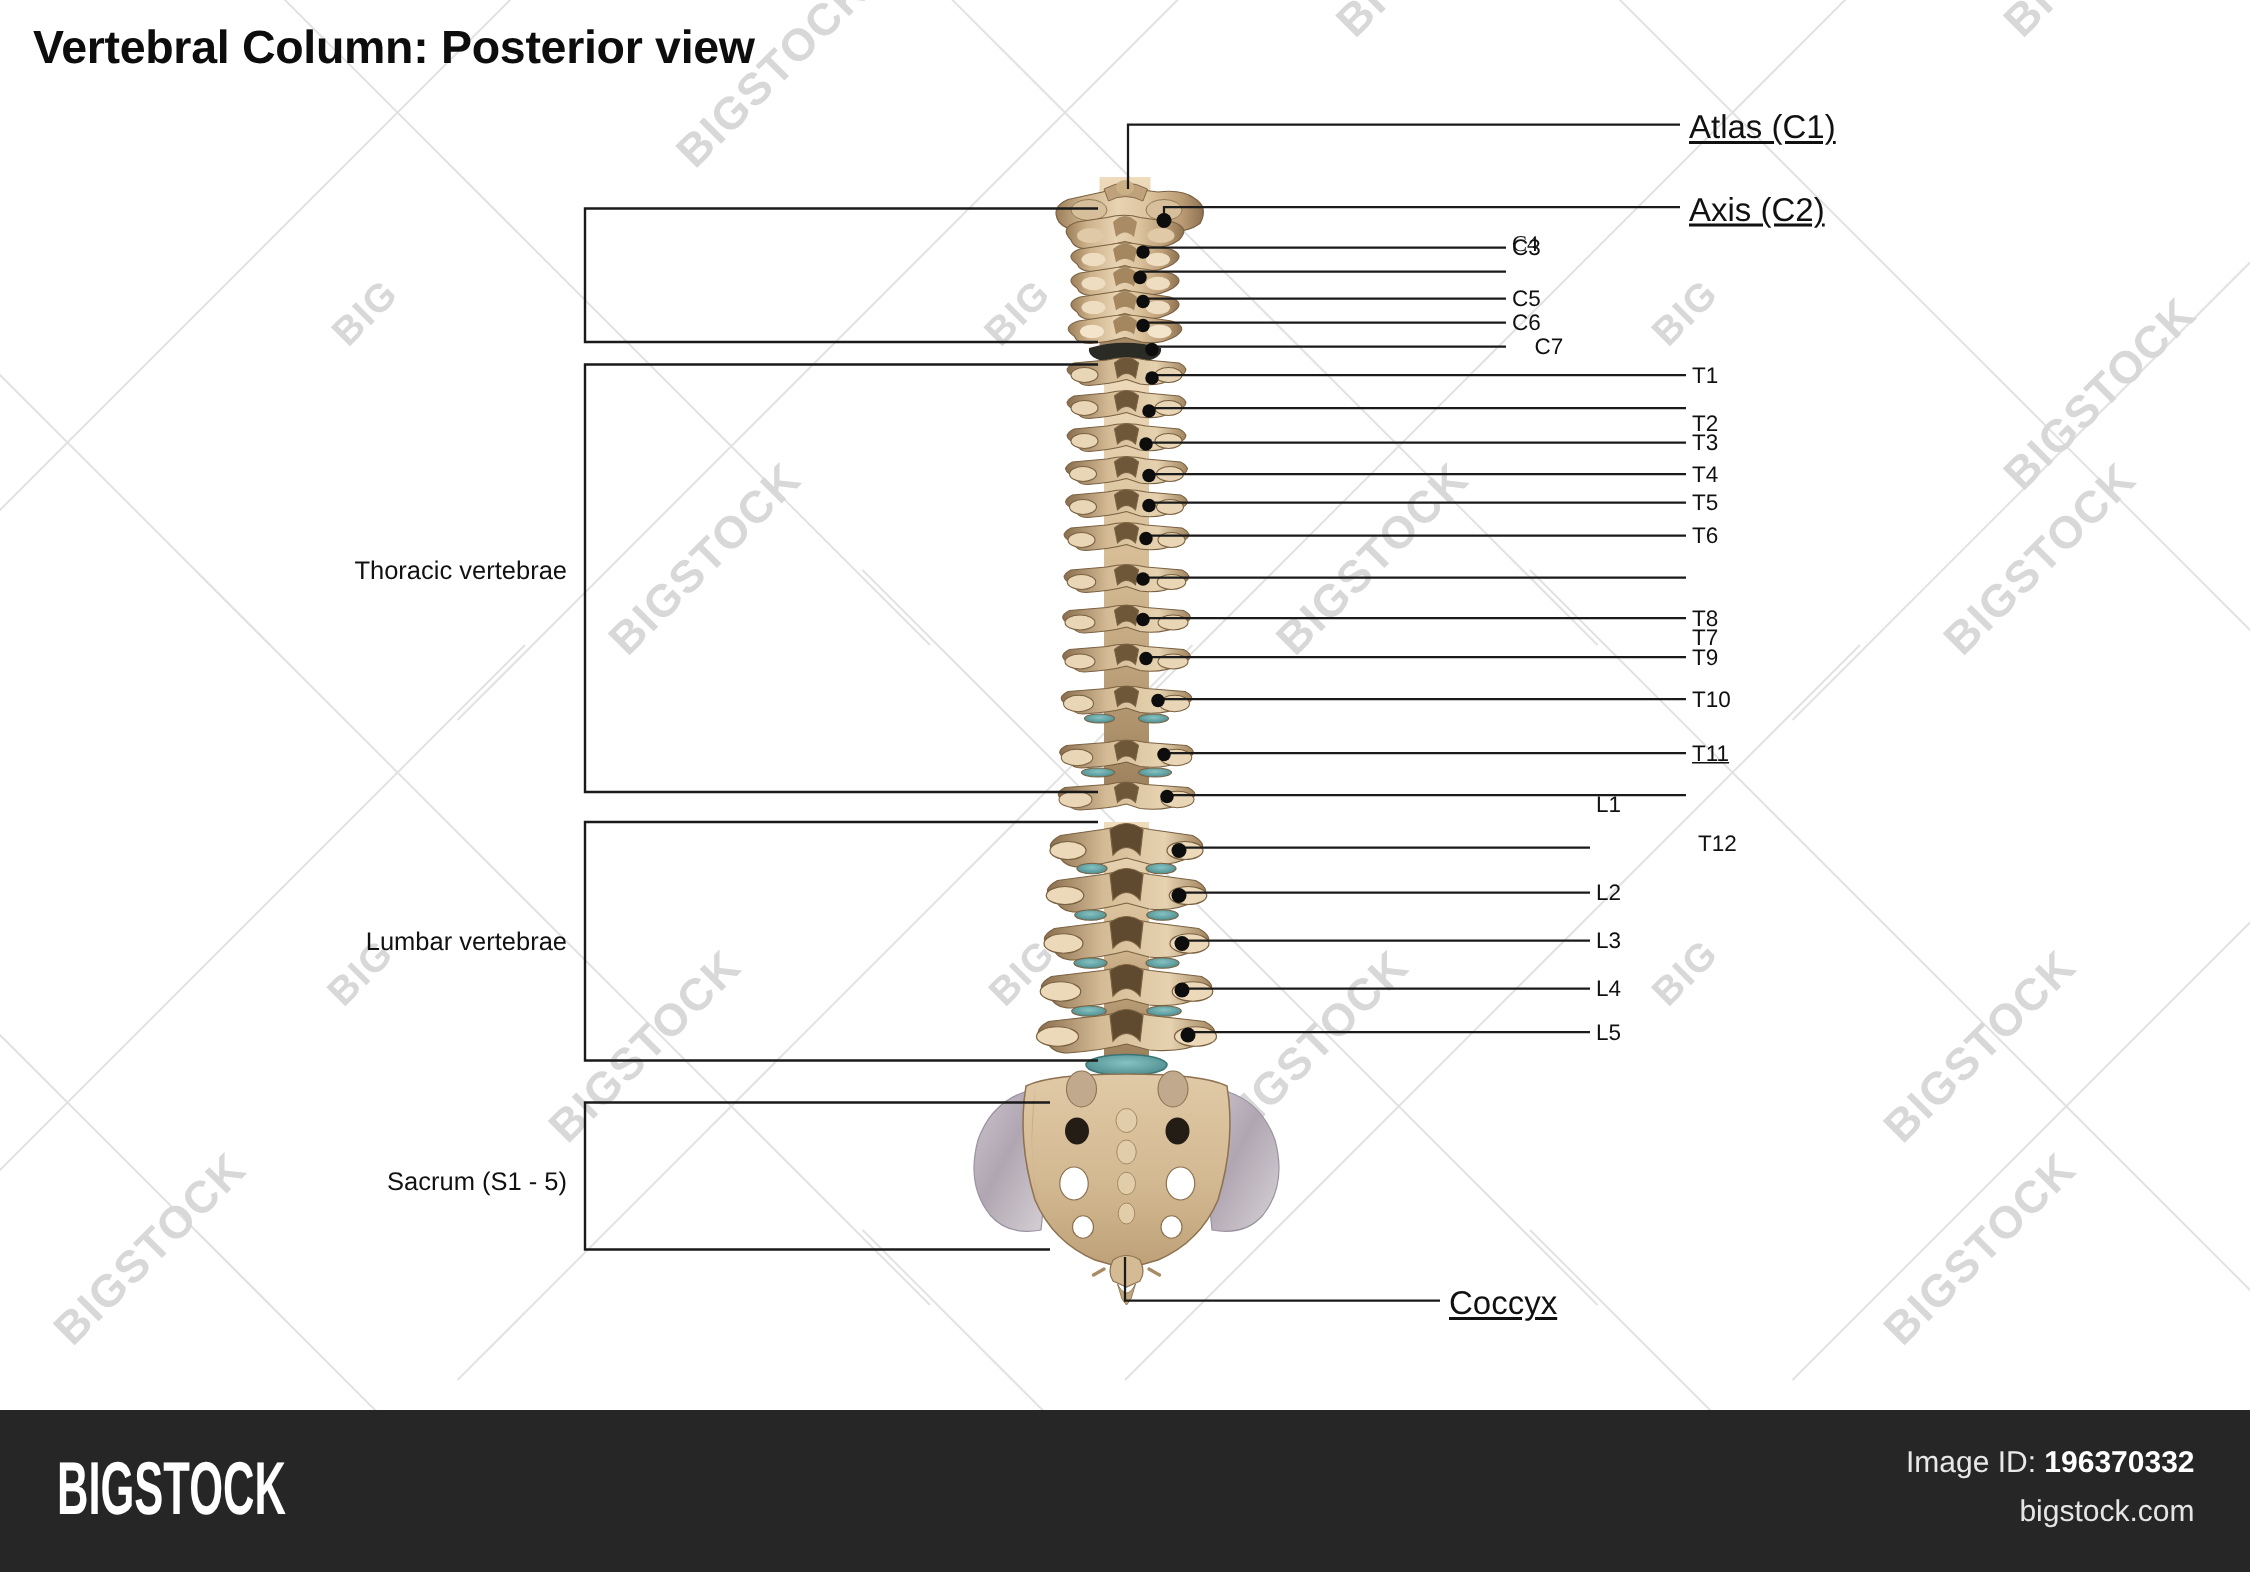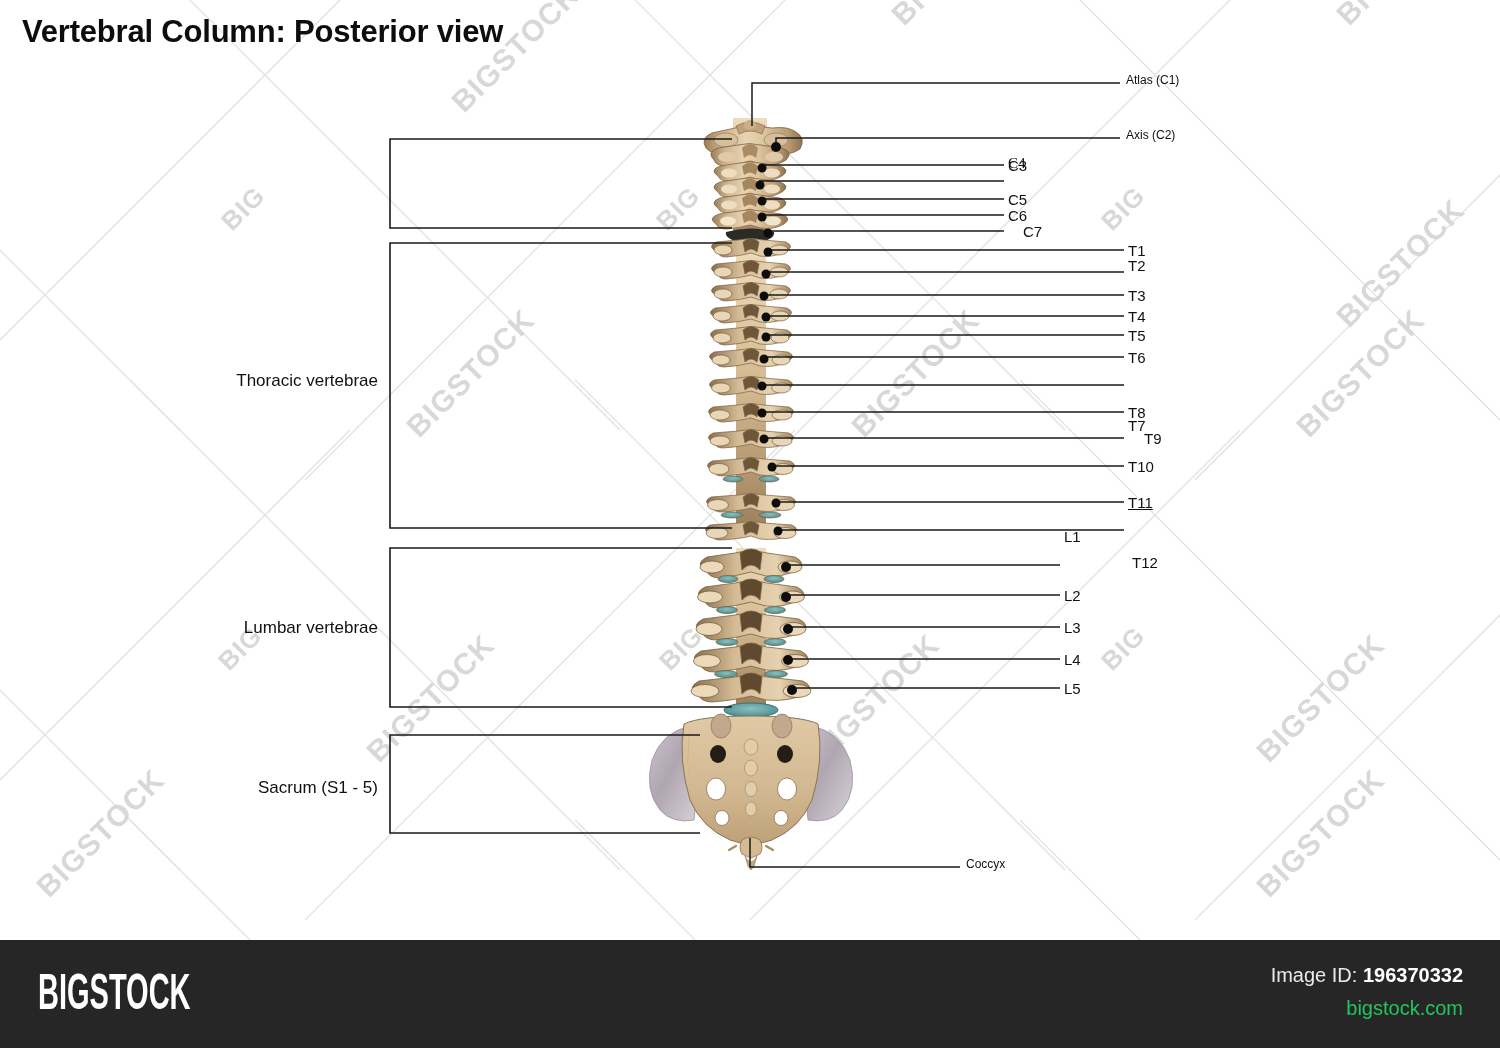--- a/index.html
+++ b/index.html
@@ -58,21 +58,21 @@
 
   
   .lbl {
     position: absolute;
     font-size: 15px;
     color: #111;
     white-space: nowrap;
     z-index: 22;
     line-height: 1;
   }
-  .lbl.big { font-size: 12px; }
+  .lbl.big { font-size: 22px; text-decoration: underline; }
   .lbl.bracket-label {
     font-size: 17px;
     text-align: right;
   }
 
   
   #footer {
     position: absolute;
     left: 0; top: 940px;
     width: 1500px; height: 108px;
@@ -95,21 +95,21 @@
     right: 37px; top: 24px;
     color: #e8e8e8;
     font-size: 20px;
     text-align: right;
     white-space: nowrap;
   }
   #footer-id b { color: #ffffff; font-weight: bold; }
   #footer-site {
     position: absolute;
     right: 37px; top: 57px;
-    color: #22c55e;
+    color: #e5e5e5;
     font-size: 20px;
     text-align: right;
     white-space: nowrap;
   }
 </style>
 </head>
 <body>
 
 <div id="stage">
 
@@ -471,28 +471,28 @@
   <div class="lbl bracket-label" style="left:0;top:779px;width:378px;">Sacrum (S1 - 5)</div>
 
   <div class="lbl big" style="left:1126px;top:74px;">Atlas (C1)</div>
   <div class="lbl big" style="left:1126px;top:129px;">Axis (C2)</div>
   <div class="lbl" style="left:1008px;top:158px;">C3</div>
   <div class="lbl" style="left:1008px;top:156px;font-family:Liberation Serif, serif;">C4</div>
   <div class="lbl" style="left:1008px;top:192px;">C5</div>
   <div class="lbl" style="left:1008px;top:208px;">C6</div>
   <div class="lbl" style="left:1008px;top:224px;margin-left:15px;">C7</div>
   <div class="lbl" style="left:1128px;top:243px;">T1</div>
-  <div class="lbl" style="left:1128px;top:258px;">T2</div>
+  <div class="lbl" style="left:1128px;top:275px;">T2</div>
   <div class="lbl" style="left:1128px;top:288px;">T3</div>
   <div class="lbl" style="left:1128px;top:309px;">T4</div>
   <div class="lbl" style="left:1128px;top:328px;">T5</div>
   <div class="lbl" style="left:1128px;top:350px;">T6</div>
   <div class="lbl" style="left:1128px;top:378px;margin-top:40px;">T7</div>
   <div class="lbl" style="left:1128px;top:405px;">T8</div>
-  <div class="lbl" style="left:1128px;top:431px;margin-left:16px;">T9</div>
+  <div class="lbl" style="left:1128px;top:431px;">T9</div>
   <div class="lbl" style="left:1128px;top:459px;">T10</div>
   <div class="lbl" style="left:1128px;top:495px;text-decoration:underline;">T11</div>
   <div class="lbl" style="left:1132px;top:523px;margin-top:32px;">T12</div>
   <div class="lbl" style="left:1064px;top:529px;">L1</div>
   <div class="lbl" style="left:1064px;top:588px;">L2</div>
   <div class="lbl" style="left:1064px;top:620px;">L3</div>
   <div class="lbl" style="left:1064px;top:652px;">L4</div>
   <div class="lbl" style="left:1064px;top:681px;">L5</div>
   <div class="lbl big" style="left:966px;top:858px;">Coccyx</div>
 

